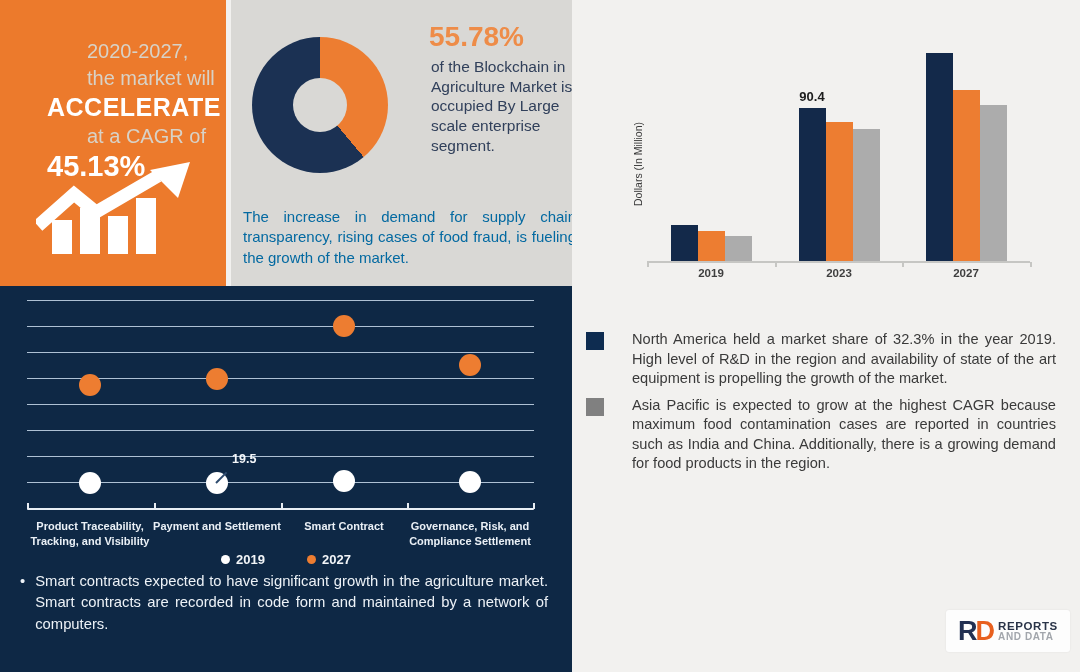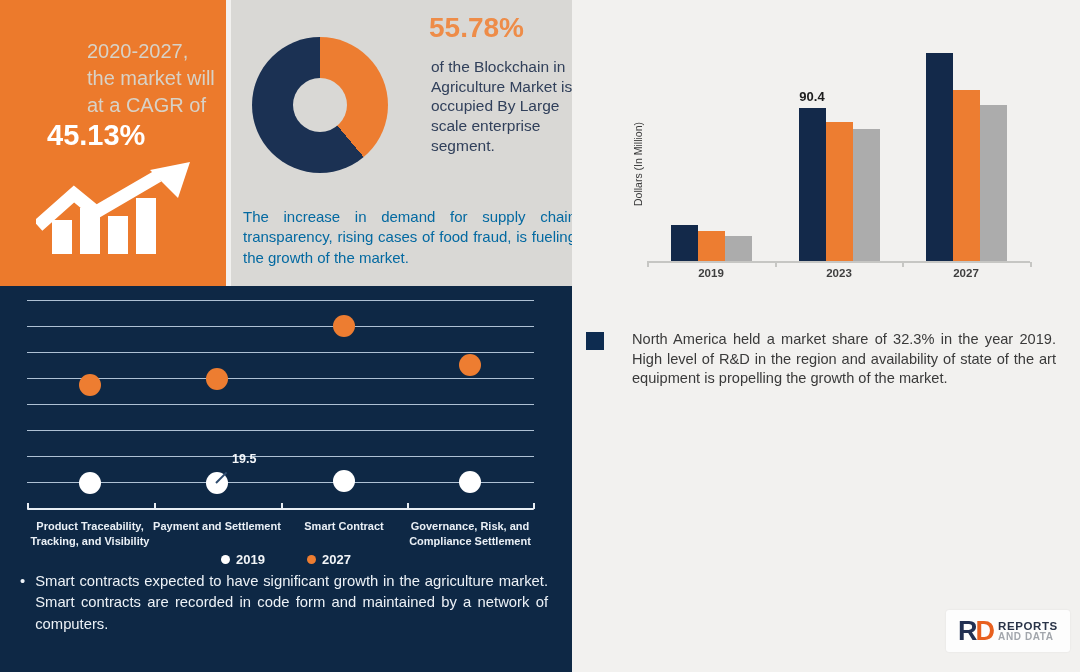--- a/index.html
+++ b/index.html
@@ -14,21 +14,21 @@
   .orange-box .txt{position:absolute;left:47px;top:38px;}
   .muted-line{font-size:20px;color:#D8D2C7;line-height:1.35;margin-left:40px;}
   .accelerate{font-size:25px;font-weight:700;color:#FFFFFF;letter-spacing:.5px;line-height:1.15;margin:1px 0;}
   .cagr-value{font-size:29px;font-weight:700;color:#FFFFFF;line-height:1.1;margin-top:1px;}
   .growth-icon{position:absolute;left:36px;top:162px;}
   
   .gray-box{position:absolute;left:231px;top:0;width:341px;height:286px;background:#D9D8D5;}
   .donut{position:absolute;left:21px;top:37px;width:136px;height:136px;border-radius:50%;
     background:conic-gradient(from 0deg,#ED7D31 0deg 140deg,#1B3153 140deg 360deg);}
   .donut::after{content:"";position:absolute;inset:41px;border-radius:50%;background:#D9D8D5;}
-  .donut-pct{position:absolute;left:198px;top:12px;font-size:28px;font-weight:700;color:#EE8C48;}
+  .donut-pct{position:absolute;left:198px;top:21px;font-size:28px;font-weight:700;color:#EE8C48;}
   .donut-desc{position:absolute;left:200px;top:57px;width:160px;font-size:15.5px;line-height:1.27;color:#31405B;}
   .gray-note{position:absolute;left:4px;top:199px;width:333px;font-size:15px;line-height:1.35;
     color:#0369a1;text-align:justify;margin:8px;}
   
   .navy-panel{position:absolute;left:0;top:286px;width:572px;height:386px;background:#0E2845;}
   .gridline{position:absolute;left:27px;width:507px;height:1px;background:#B7C9DC;opacity:.95;}
   .dp-axis{position:absolute;left:27px;top:222px;width:507px;height:2px;background:#E8EEF4;border-radius:1px;}
   .dp-tick{position:absolute;width:2px;height:6px;top:217px;background:#E8EEF4;}
   .dot{position:absolute;width:22px;height:22px;border-radius:50%;}
   .dp-cat{position:absolute;top:233px;width:140px;text-align:center;font-size:11px;font-weight:700;
@@ -71,20 +71,21 @@
 </style>
 </head>
 <body>
 
 <div class="canvas">
 
   <section class="orange-box">
     <div class="txt">
       <div class="muted-line">2020-2027,</div>
       <div class="muted-line">the market will</div>
+      <div class="accelerate">ACCELERATE</div>
       <div class="muted-line">at a CAGR of</div>
       <div class="cagr-value">45.13%</div>
     </div>
     <svg class="growth-icon" width="160" height="92" viewBox="0 0 160 92">
       <g fill="#FFFFFF">
         <rect x="16" y="58" width="20" height="34"></rect>
         <rect x="44" y="46" width="20" height="46"></rect>
         <rect x="72" y="54" width="20" height="38"></rect>
         <rect x="100" y="36" width="20" height="56"></rect>
       </g>
@@ -180,20 +181,24 @@
           <div class="bc-datalabel" style="left: 210px; top: 89px;">90.4</div>
         </div>
       <div class="bc-axis"></div>
     </div>
 
     <div class="bullets">
       <div class="region-bullet">
         <span class="marker" style="background: rgb(14, 44, 80);"></span>
         <span class="btext">North America held a market share of 32.3% in the year 2019. High level of R&amp;D in the region and availability of state of the art equipment is propelling the growth of the market.</span>
       </div>
+      <div class="region-bullet">
+        <span class="marker" style="background: rgb(128, 128, 128);"></span>
+        <span class="btext">Asia Pacific is expected to grow at the highest CAGR because maximum food contamination cases are reported in countries such as India and China. Additionally, there is a growing demand for food products in the region.</span>
+      </div>
     </div>
 
     <div class="logo">
       <span>
         <span class="glyph g-r">R</span><span class="glyph g-d">D</span>
       </span>
       <span class="words">
         <span class="w1">REPORTS</span>
         <span class="w2">AND DATA</span>
       </span>

